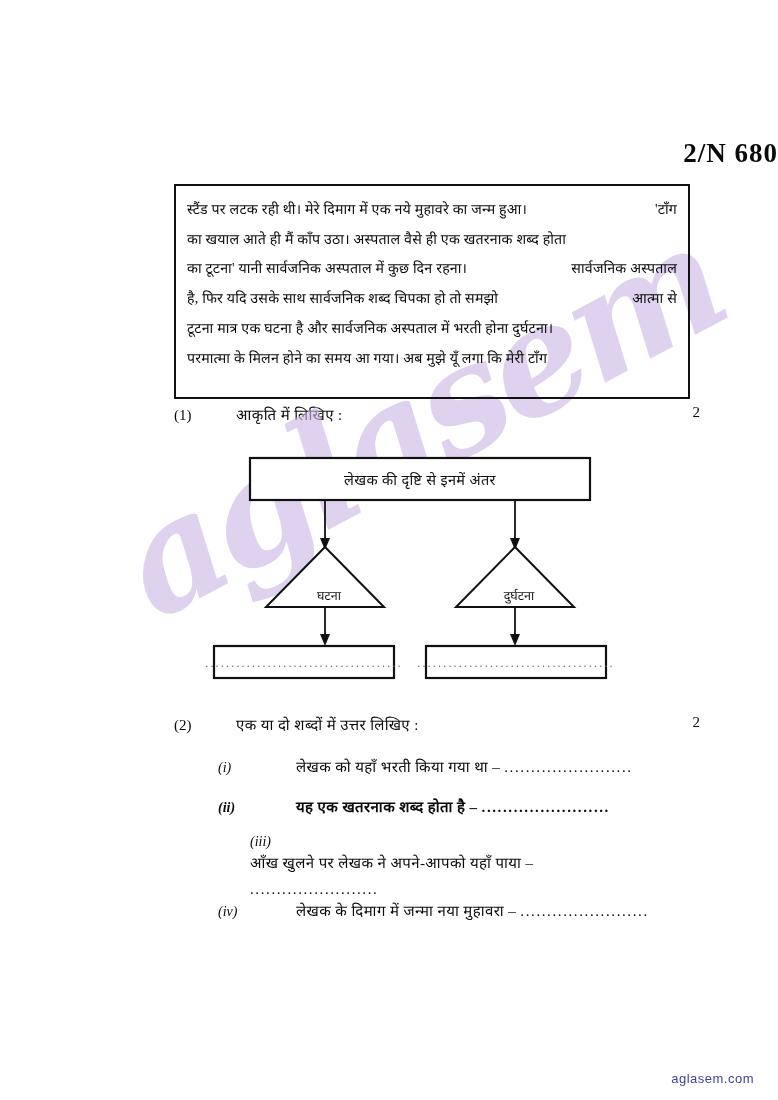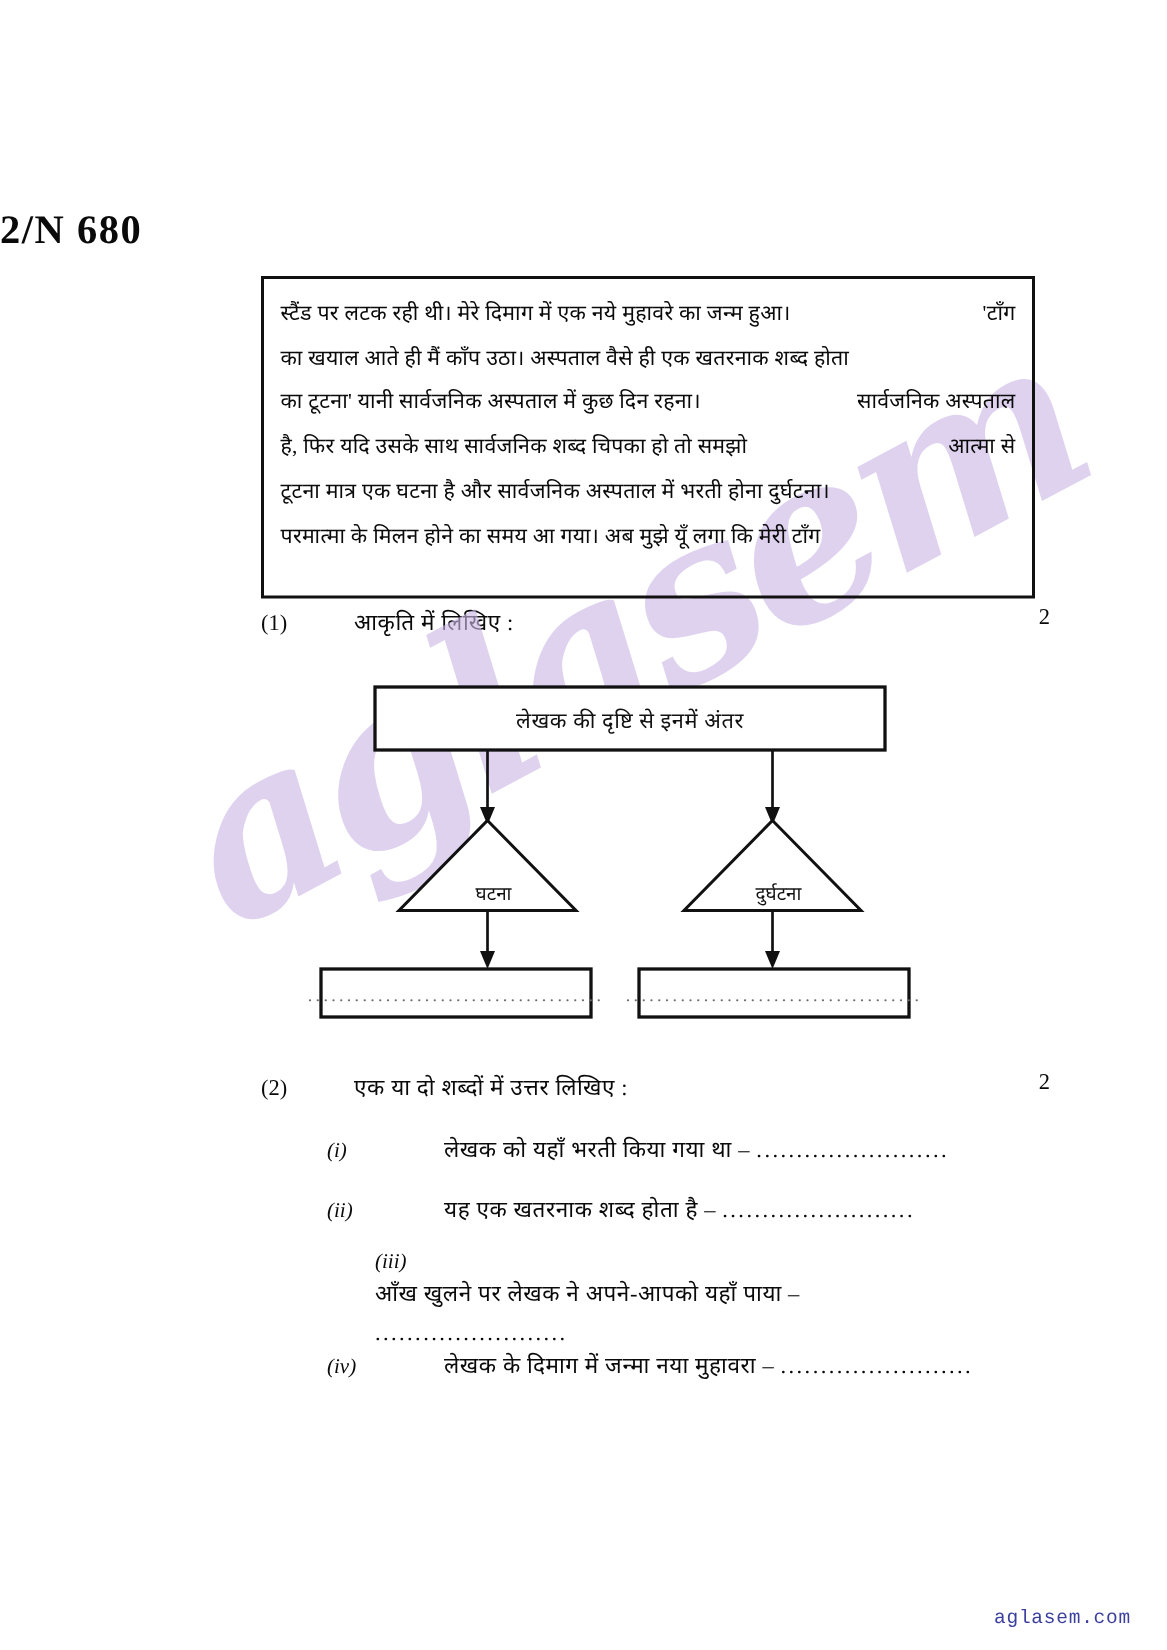--- a/index.html
+++ b/index.html
@@ -46,21 +46,21 @@
     left: 0;
     top: 60px;
   }
 
   
   .doc-code {
     position: absolute;
     top: 138px;
     left: 0;
     width: 778px;
-    text-align: left;
+    text-align: right;
     font-family: "Liberation Serif", serif;
     font-weight: 700;
     font-size: 27px;
     letter-spacing: 1px;
   }
 
   
   .passage-box {
     position: absolute;
     left: 174px;
@@ -135,21 +135,21 @@
   .sub-text {
     flex: 1;
     font-family: "Liberation Serif", "DejaVu Serif", serif;
     font-size: 15px;
     letter-spacing: .4px;
     line-height: 26px;
     margin-left: 32px;
   }
 
   #sub-i   { top: 754px; }
-  #sub-ii  { top: 794px; }
+  #sub-ii  { top: 794px; font-weight: bold; }
   #sub-iii { top: 834px; flex-direction: column; }
   #sub-iv  { top: 898px; justify-content: space-between; }
 
   .dots-inline { letter-spacing: 1.6px; }
 
   
   .diagram {
     position: absolute;
     left: 192px;
     top: 450px;
@@ -172,21 +172,21 @@
     font-size: 12px;
     fill: #6b6b6b;
     letter-spacing: 2.2px;
   }
 
   
   .footer {
     position: absolute;
     right: 24px;
     bottom: 14px;
-    font-family: Liberation Mono, monospace;
+    font-family: Liberation Sans, sans-serif;
     font-size: 13px;
     color: #3b3f9e;
     letter-spacing: .5px;
   }
 </style>
 </head>
 <body>
 
 <div class="page">
 

